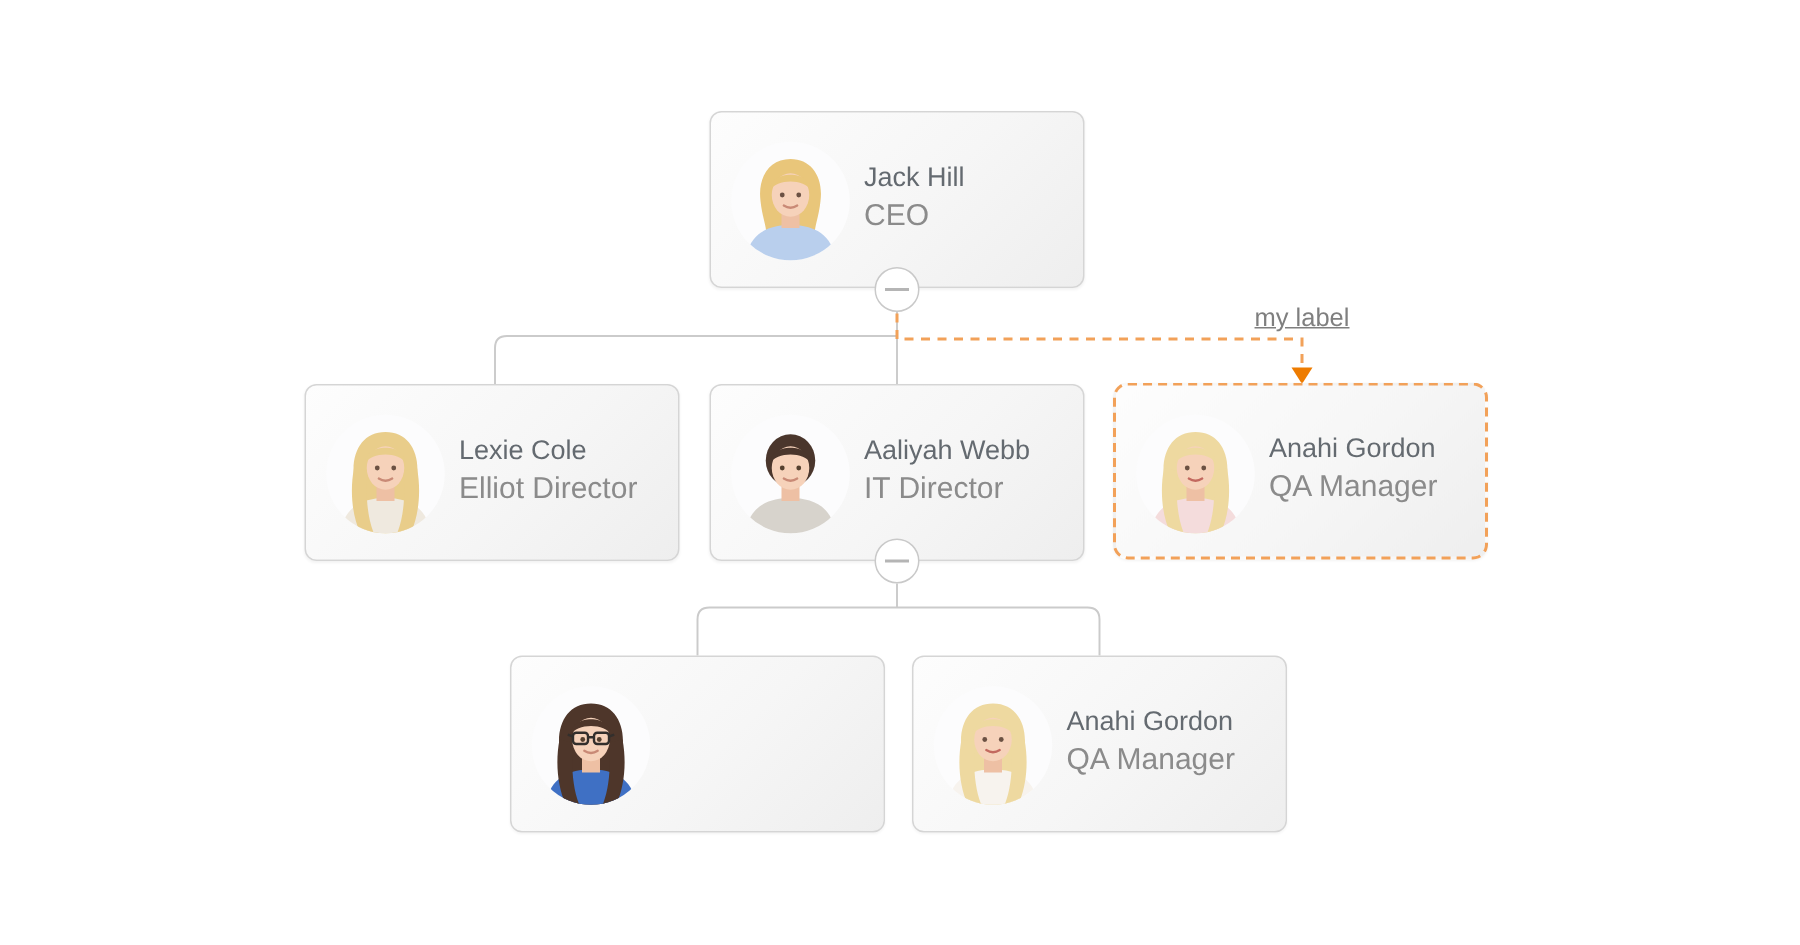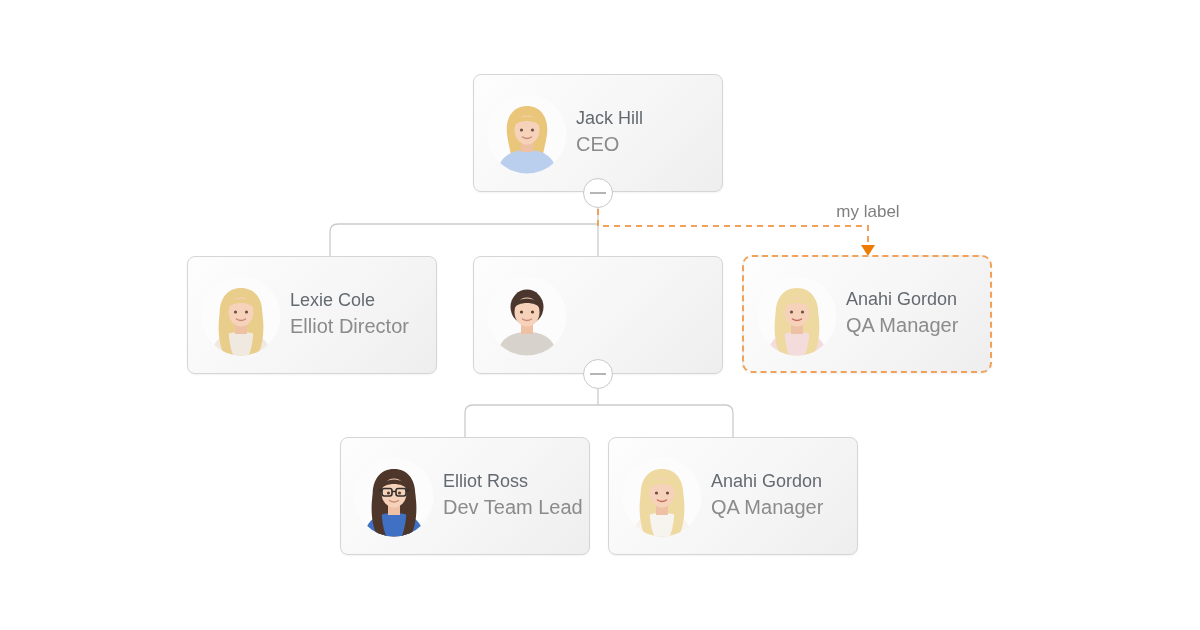--- a/index.html
+++ b/index.html
@@ -80,20 +80,21 @@
     transform: translate(-50%, -50%);
   }
   .link-label {
     position: absolute;
     left: 798px;
     top: 202px;
     width: 140px;
     text-align: center;
     font-size: 17px;
     color: #7f7f7f;
+    text-decoration: underline;
   }
 </style>
 </head>
 <body>
 
 <div id="canvas">
 
   <svg id="connectors" viewBox="0 0 1200 630">
 
     <path d="M598,208 L598,256" stroke="#cbcbcb" stroke-width="1.3" fill="none"></path>
@@ -130,21 +131,21 @@
           <circle cx="45.5" cy="36" r="1.6" fill="#6b5143"></circle>
         <path d="M35.5,43 Q40,46 44.5,43" stroke="#c98a76" stroke-width="1.5" fill="none" stroke-linecap="round"></path>
       </g>
     </svg>
     <div class="info">
       <div class="name">Jack Hill</div>
       <div class="title">CEO</div>
     </div>
   </div>
 
-  <div class="card" style="left:187px; top:256px;">
+  <div class="card" style="left:203px; top:256px;">
     <svg class="avatar" viewBox="0 0 80 80">
       <defs>
           <clipPath id="c2">
             <circle cx="40" cy="40" r="39.5"></circle>
           </clipPath>
         </defs>
       <g clip-path="url(#c2)">
         <circle cx="40" cy="40" r="40" fill="#fcfcfd"></circle>
         <path d="M40,12 C25,12 17,25 19,42 C20,58 22,70 22,80 L58,80 C58,70 60,58 61,42 C63,25 55,12 40,12 Z" fill="#e9cd8a"></path>
         <path d="M10,80 C12,61 26,56 40,56 C54,56 68,61 70,80 Z" fill="#efe9df"></path>
@@ -176,20 +177,24 @@
         <ellipse cx="40" cy="31" rx="16.5" ry="17.5" fill="#4a362c"></ellipse>
         <path d="M10,80 C12,61 26,56 40,56 C54,56 68,61 70,80 Z" fill="#d7d3cc"></path>
         <path d="M34,44 h12 v14 h-12 z" fill="#eec0a4"></path>
         <ellipse cx="40" cy="36" rx="12.5" ry="14.5" fill="#f6d2ba"></ellipse>
         <path d="M26.5,33 C26,19 54,19 53.5,33 C49.5,25 30.5,25 26.5,33 Z" fill="#4a362c"></path>
         <circle cx="34.5" cy="36" r="1.6" fill="#55402f"></circle>
           <circle cx="45.5" cy="36" r="1.6" fill="#55402f"></circle>
         <path d="M35.5,43 Q40,46 44.5,43" stroke="#c98a76" stroke-width="1.5" fill="none" stroke-linecap="round"></path>
       </g>
     </svg>
+    <div class="info">
+      <div class="name">Aaliyah Webb</div>
+      <div class="title">IT Director</div>
+    </div>
   </div>
 
   <div class="card highlight" style="left:742px; top:255px;">
     <svg class="avatar" viewBox="0 0 80 80">
       <defs>
           <clipPath id="c4">
             <circle cx="40" cy="40" r="39.5"></circle>
           </clipPath>
         </defs>
       <g clip-path="url(#c4)">
@@ -233,24 +238,20 @@
         <g stroke="#332f2c" stroke-width="1.6" fill="none">
           <rect x="28" y="31.5" width="10" height="7.5" rx="2.2"></rect>
           <rect x="42" y="31.5" width="10" height="7.5" rx="2.2"></rect>
           <path d="M38,34.5 h4"></path>
           <path d="M28,34 l-3.5,-1.2"></path>
             <path d="M52,34 l3.5,-1.2"></path>
         </g>
         <path d="M35.5,43.5 Q40,46.5 44.5,43.5" stroke="#c98a76" stroke-width="1.5" fill="none" stroke-linecap="round"></path>
       </g>
     </svg>
-    <div class="info">
-      <div class="name">Elliot Ross</div>
-      <div class="title">Dev Team Lead</div>
-    </div>
   </div>
 
   <div class="card" style="left:608px; top:437px;">
     <svg class="avatar" viewBox="0 0 80 80">
       <defs>
           <clipPath id="c6">
             <circle cx="40" cy="40" r="39.5"></circle>
           </clipPath>
         </defs>
       <g clip-path="url(#c6)">

